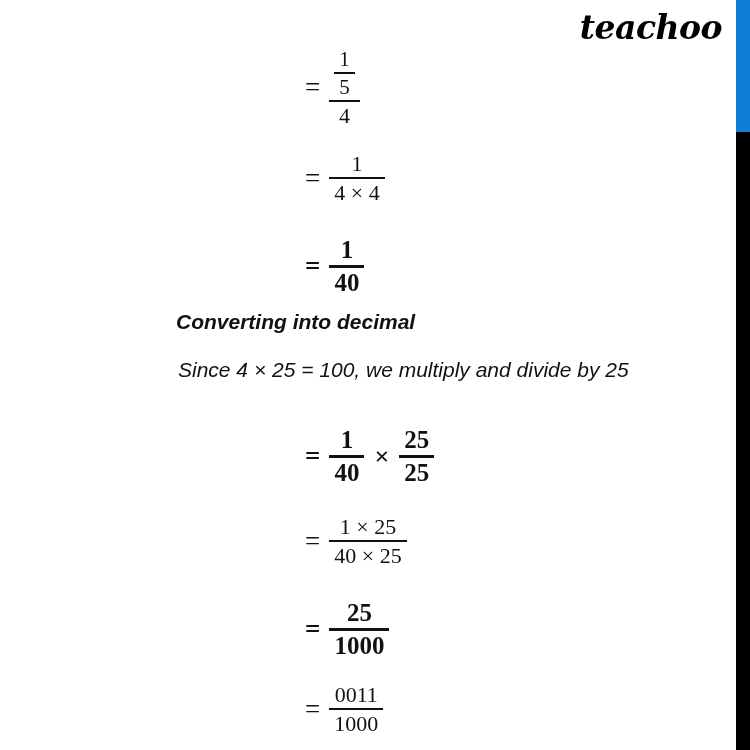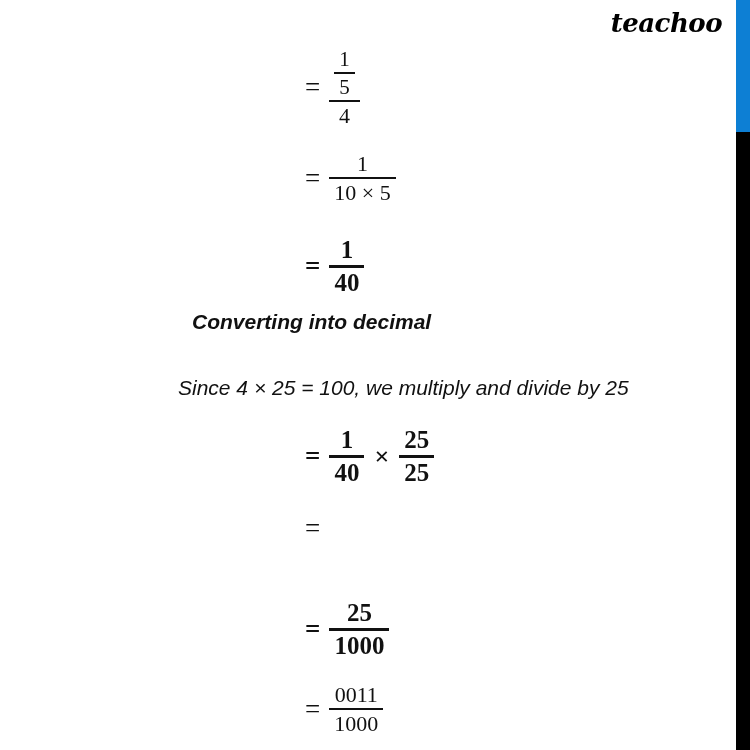--- a/index.html
+++ b/index.html
@@ -38,21 +38,21 @@
   }
 
   
   #logo {
     position: absolute;
     top: 8px;
     right: 28px;
     font-family: "DejaVu Serif", serif;
     font-style: italic;
     font-weight: bold;
-    font-size: 26px;
+    font-size: 33px;
     letter-spacing: -0.5px;
     color: #000000;
     white-space: nowrap;
   }
 
   
   .mathrow {
     position: absolute;
     display: flex;
     align-items: center;
@@ -115,22 +115,22 @@
 
   
   #eq-1 { left: 305px; top: 48px; }
   #eq-2 { left: 305px; top: 152px; }
   #eq-3 { left: 305px; top: 237px; }
   #eq-4 { left: 305px; top: 427px; }
   #eq-5 { left: 305px; top: 515px; }
   #eq-6 { left: 305px; top: 600px; }
   #eq-7 { left: 305px; top: 683px; }
 
-  #line-converting { left: 192px; top: 310px; }
-  #line-since      { left: 178px; top: 376px; }
+  #line-converting { left: 176px; top: 310px; }
+  #line-since      { left: 178px; top: 358px; }
 </style>
 </head>
 <body style="background: rgb(255, 255, 255);">
 
 <div id="edge-bars">
   <div class="edge-blue" style="background: rgb(13, 127, 212);"></div>
   <div class="edge-black" style="background: rgb(0, 0, 0);"></div>
 </div>
 
 <div id="logo">teachoo</div>
@@ -148,21 +148,21 @@
     <span class="bar"></span>
     <span class="den">4</span>
   </span>
 </div>
 
 <div class="mathrow" id="eq-2">
   <span class="eqsign">=</span>
   <span class="frac f-md">
     <span class="num">1</span>
     <span class="bar"></span>
-    <span class="den">10 × 5</span>
+    <span class="den">4 × 4</span>
   </span>
 </div>
 
 <div class="mathrow" id="eq-3">
   <span class="eqsign bold">=</span>
   <span class="frac f-lg bold">
     <span class="num">1</span>
     <span class="bar"></span>
     <span class="den">40</span>
   </span>
@@ -182,20 +182,25 @@
   <span class="times bold">×</span>
   <span class="frac f-lg bold">
     <span class="num">25</span>
     <span class="bar"></span>
     <span class="den">25</span>
   </span>
 </div>
 
 <div class="mathrow" id="eq-5">
   <span class="eqsign">=</span>
+  <span class="frac f-md">
+    <span class="num">1 × 25</span>
+    <span class="bar"></span>
+    <span class="den">40 × 25</span>
+  </span>
 </div>
 
 <div class="mathrow" id="eq-6">
   <span class="eqsign bold">=</span>
   <span class="frac f-lg bold">
     <span class="num">25</span>
     <span class="bar"></span>
     <span class="den">1000</span>
   </span>
 </div>

